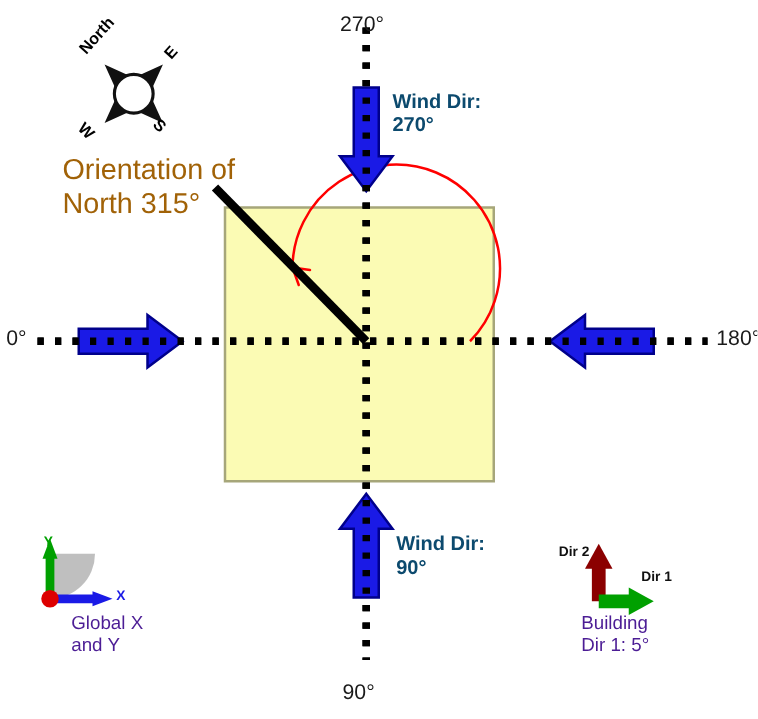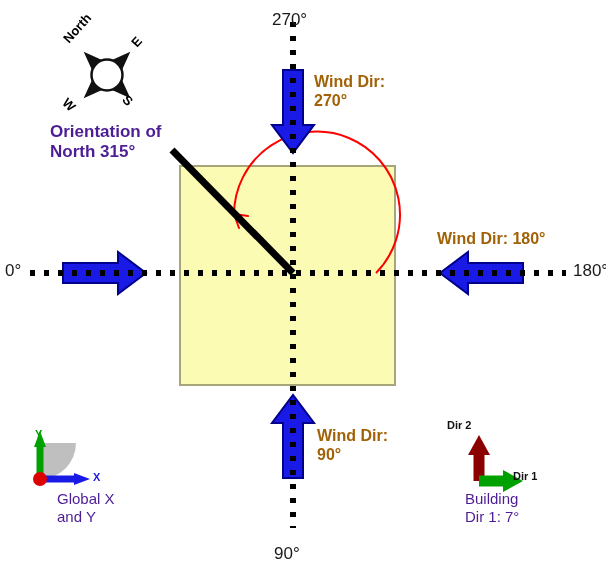--- a/index.html
+++ b/index.html
@@ -29,27 +29,27 @@
     white-space: pre-line;
     line-height: 1.18;
   }
   .axis-deg {
     font-size: 17px;
     color: #1a1a1a;
     font-weight: normal;
   }
   .wind-lbl {
     font-size: 16px;
-    color: #a16207;
+    color: #0c4a6e;
     font-weight: bold;
   }
   .orient-lbl {
-    font-size: 17px;
-    color: #4c1d95;
-    font-weight: bold;
+    font-size: 23px;
+    color: #a16207;
+    font-weight: normal;
   }
   .legend-lbl {
     font-size: 15px;
     color: #4c1d95;
   }
   .compass-lbl {
     position: absolute;
     font-size: 13px;
     color: #000000;
     font-weight: bold;
@@ -128,29 +128,28 @@
   <div class="compass-lbl" style="left:130px; top:92px; transform:rotate(45deg); transform-origin:left top;">S</div>
 
   <div class="lbl orient-lbl" style="left:50px; top:122px;">Orientation of
 North 315°</div>
 
   <div class="lbl axis-deg" style="left:5px; top:261px;">0°</div>
   <div class="lbl axis-deg" style="left:573px; top:261px;">180°</div>
   <div class="lbl axis-deg" style="left:272px; top:10px;">270°</div>
   <div class="lbl axis-deg" style="left:274px; top:544px;">90°</div>
 
-  <div class="lbl wind-lbl" style="left:437px; top:230px;">Wind Dir: 180°</div>
   <div class="lbl wind-lbl" style="left:314px; top:73px;">Wind Dir:
 270°</div>
   <div class="lbl wind-lbl" style="left:317px; top:427px;">Wind Dir:
 90°</div>
 
   <div class="axis-tag" style="left:35px; top:428px; color:#00a000;">Y</div>
   <div class="axis-tag" style="left:93px; top:471px; color:#1a1ae6;">X</div>
   <div class="lbl legend-lbl" style="left:57px; top:490px;">Global X
 and Y</div>
 
-  <div class="axis-tag" style="left:447px; top:419px; color:#111111;">Dir 2</div>
-  <div class="axis-tag" style="left:513px; top:470px; color:#111111;">Dir 1</div>
+  <div class="axis-tag" style="left:447px; top:436px; color:#111111;">Dir 2</div>
+  <div class="axis-tag" style="left:513px; top:456px; color:#111111;">Dir 1</div>
   <div class="lbl legend-lbl" style="left:465px; top:490px;">Building
-Dir 1: 7°</div>
+Dir 1: 5°</div>
 
 </div>
 
 </body></html>

